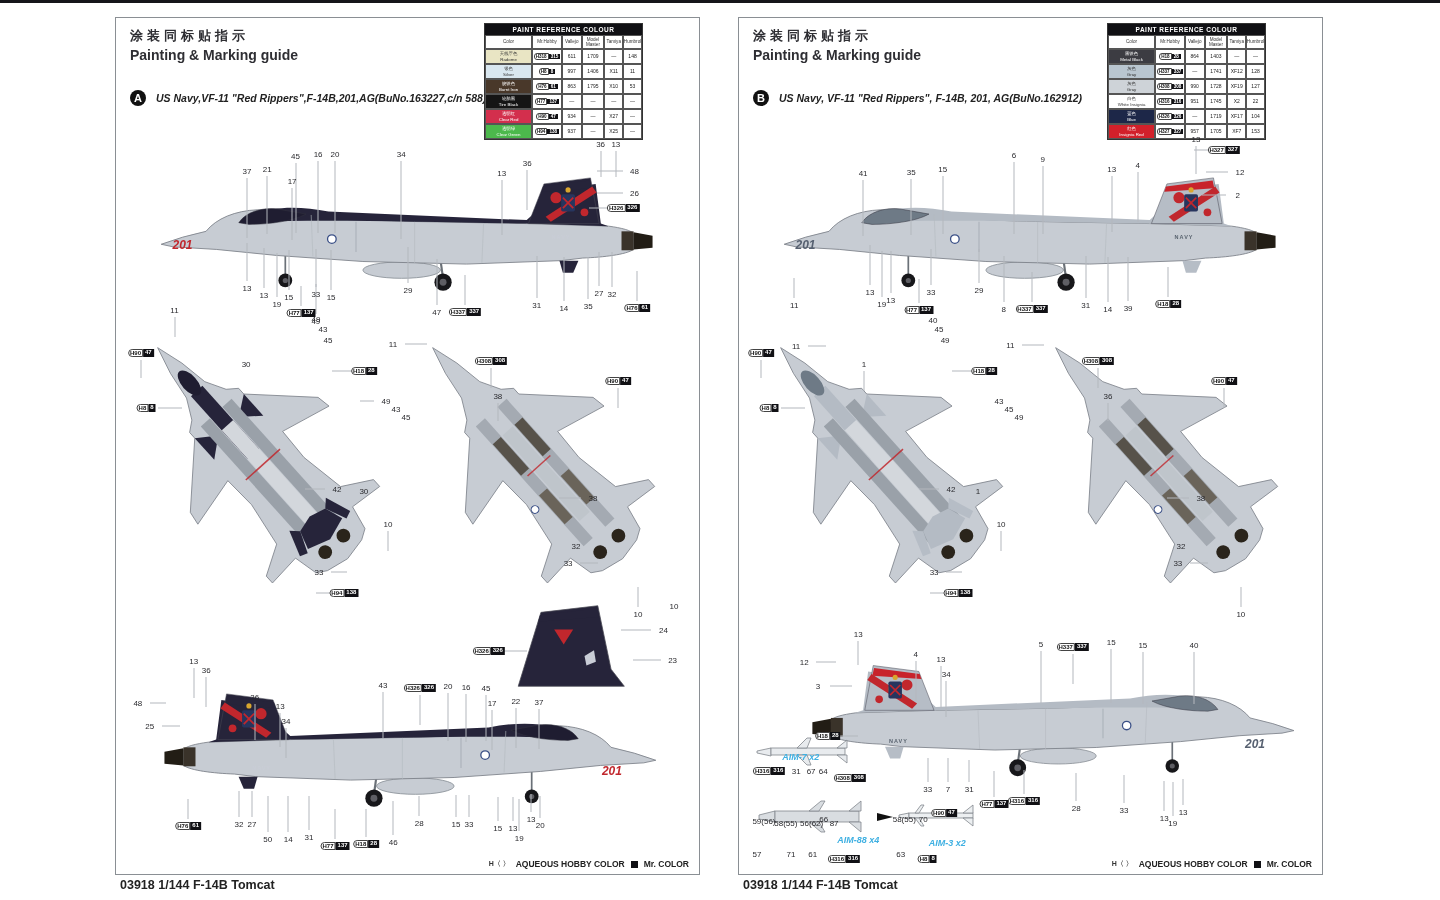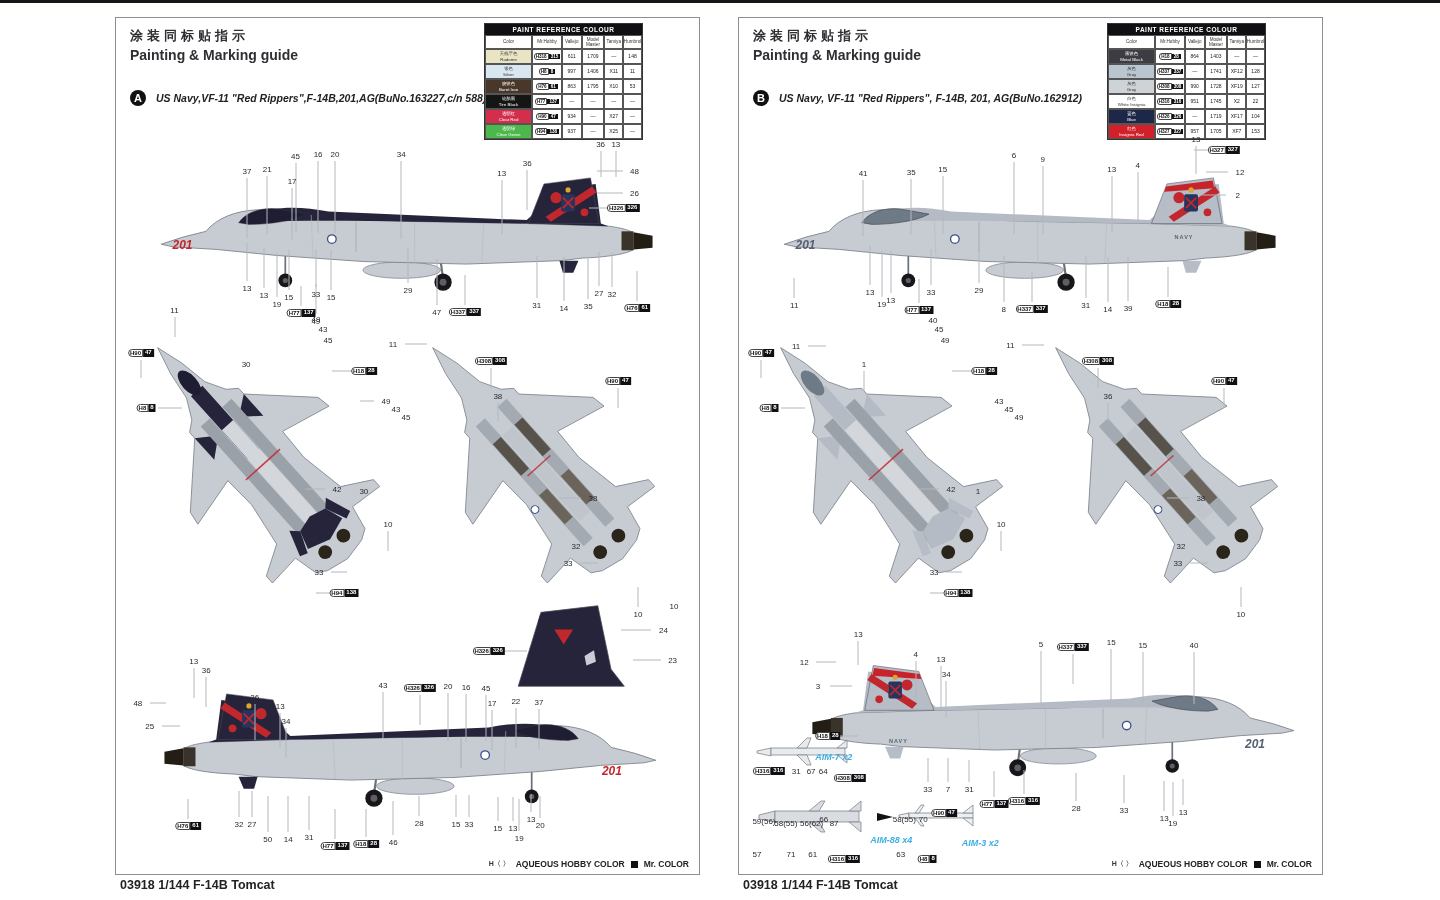--- a/index.html
+++ b/index.html
@@ -30,21 +30,21 @@
     padding:0 1px;border-radius:3px 0 0 3px;}
   .chip i{background:#101014;color:#fff;font-style:normal;font-weight:bold;font-size:4.6px;padding:0 2px;}
   
   .view{position:absolute;}
   .view svg{position:absolute;overflow:visible;}
   .co{position:absolute;transform:translate(-50%,-50%);font-size:8px;color:#2a2a2e;white-space:nowrap;z-index:3;}
   .co-c{display:inline-flex;transform:translate(-50%,-50%);}
   .co-c b{border:0.6px solid #444;background:#fff;color:#111;font-weight:bold;font-size:6px;
     padding:0 1px;border-radius:4px 0 0 4px;}
   .co-c i{background:#101014;color:#fff;font-style:normal;font-weight:bold;font-size:6px;padding:0 2px;}
-  .co-m{font-size:9px;font-weight:bold;font-style:italic;color:var(--cyan);margin-left:33px;}
+  .co-m{font-size:9px;font-weight:bold;font-style:italic;color:var(--cyan);}
   .ld{position:absolute;background:#b3b7bd;z-index:1;}
   .ld-d{width:1px;transform:translate(-50%,7px);}
   .ld-u{width:1px;transform:translate(-50%,-100%) translateY(-7px);}
   .ld-l{height:1px;transform:translate(-100%,-50%) translateX(-12px);}
   .ld-r{height:1px;transform:translate(12px,-50%);}
   
   .scheme-a{--fin:var(--navy);--cap:var(--navy);--spine:var(--navy);--canopy:#1f1d31;}
   .scheme-b{--fin:#b6bdc6;--cap:var(--red2);--spine:#b4bbc4;--canopy:#6e7a86;}
   .modex{position:absolute;font-size:12px;font-weight:bold;font-style:italic;transform:translate(-50%,-50%);z-index:2;}
   .scheme-a .modex{color:var(--red);} .scheme-b .modex{color:#566070;}

